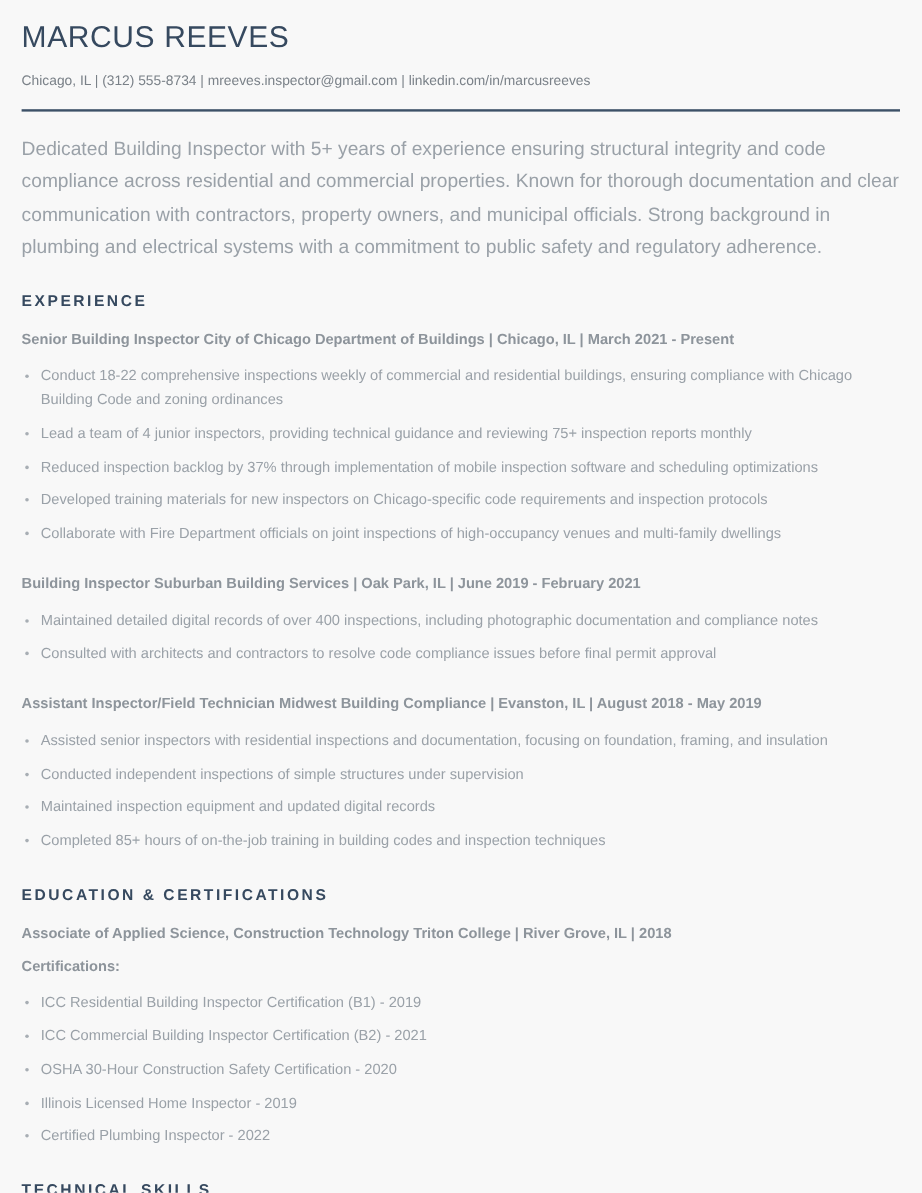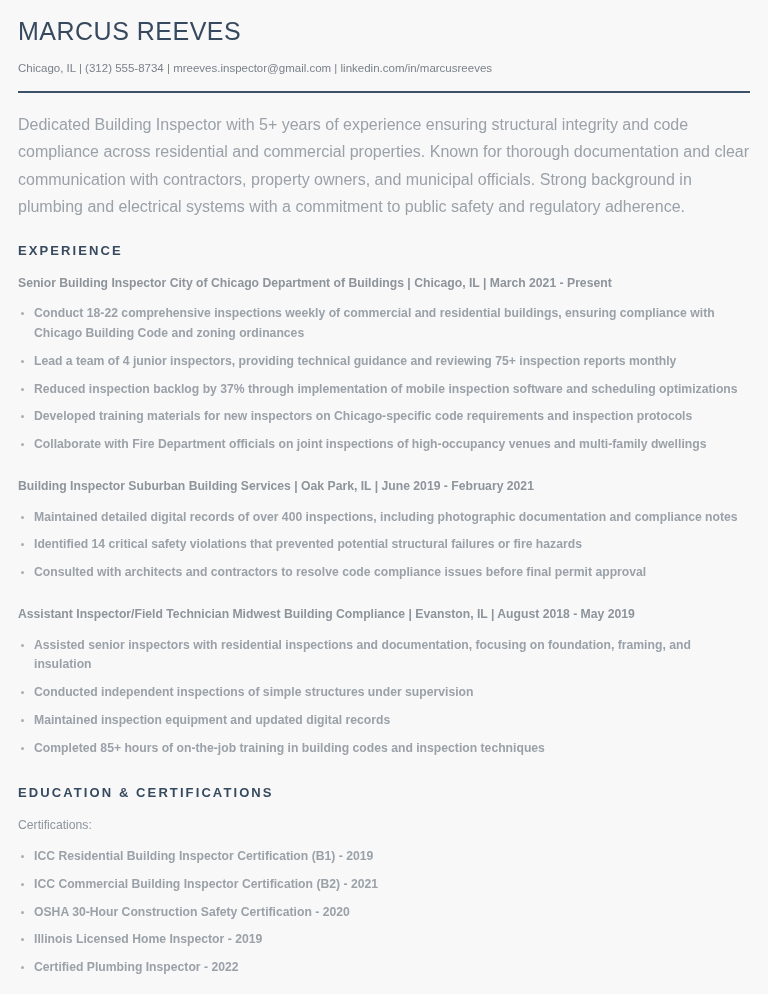--- a/index.html
+++ b/index.html
@@ -68,31 +68,30 @@
   .entry { margin: 0 0 4px 0; }
   .entry-head {
     font-size: 12.2px;
     font-weight: bold;
     color: #8d949b;
     margin: 0 0 9px 0;
     line-height: 1.45;
   }
   .sub-label {
     font-size: 12.2px;
-    font-weight: normal;
+    font-weight: bold;
     color: #8d949b;
     margin: 0 0 10px 0;
     line-height: 1.45;
   }
 
   ul.bullets {
     list-style: none;
     margin: 12px 0 11px 0;
     padding: 0;
-    font-weight: bold;
   }
   ul.bullets li {
     position: relative;
     font-size: 12.2px;
     line-height: 1.62;
     color: #9aa1a8;
     padding-left: 16px;
     margin: 0 0 8px 0;
   }
   ul.bullets li:last-child { margin-bottom: 0; }
@@ -136,21 +135,20 @@
         <li>Collaborate with Fire Department officials on joint inspections of high-occupancy venues and multi-family dwellings</li>
       </ul>
     </div>
 
     <div class="gap-md"></div>
 
     <div class="entry">
       <div class="entry-head">Building Inspector Suburban Building Services | Oak Park, IL | June 2019 - February 2021</div>
       <ul class="bullets">
         <li>Maintained detailed digital records of over 400 inspections, including photographic documentation and compliance notes</li>
-        <li>Identified 14 critical safety violations that prevented potential structural failures or fire hazards</li>
         <li>Consulted with architects and contractors to resolve code compliance issues before final permit approval</li>
       </ul>
     </div>
 
     <div class="gap-md"></div>
 
     <div class="entry">
       <div class="entry-head">Assistant Inspector/Field Technician Midwest Building Compliance | Evanston, IL | August 2018 - May 2019</div>
       <ul class="bullets">
         <li>Assisted senior inspectors with residential inspections and documentation, focusing on foundation, framing, and insulation</li>
@@ -158,20 +156,21 @@
         <li>Maintained inspection equipment and updated digital records</li>
         <li>Completed 85+ hours of on-the-job training in building codes and inspection techniques</li>
       </ul>
     </div>
   </div>
 
   <div class="gap-lg"></div>
 
   <div class="section">
     <h2 class="section-title">EDUCATION &amp; CERTIFICATIONS</h2>
+    <div class="entry-head">Associate of Applied Science, Construction Technology Triton College | River Grove, IL | 2018</div>
     <div class="sub-label">Certifications:</div>
     <ul class="bullets">
       <li>ICC Residential Building Inspector Certification (B1) - 2019</li>
       <li>ICC Commercial Building Inspector Certification (B2) - 2021</li>
       <li>OSHA 30-Hour Construction Safety Certification - 2020</li>
       <li>Illinois Licensed Home Inspector - 2019</li>
       <li>Certified Plumbing Inspector - 2022</li>
     </ul>
   </div>
 

